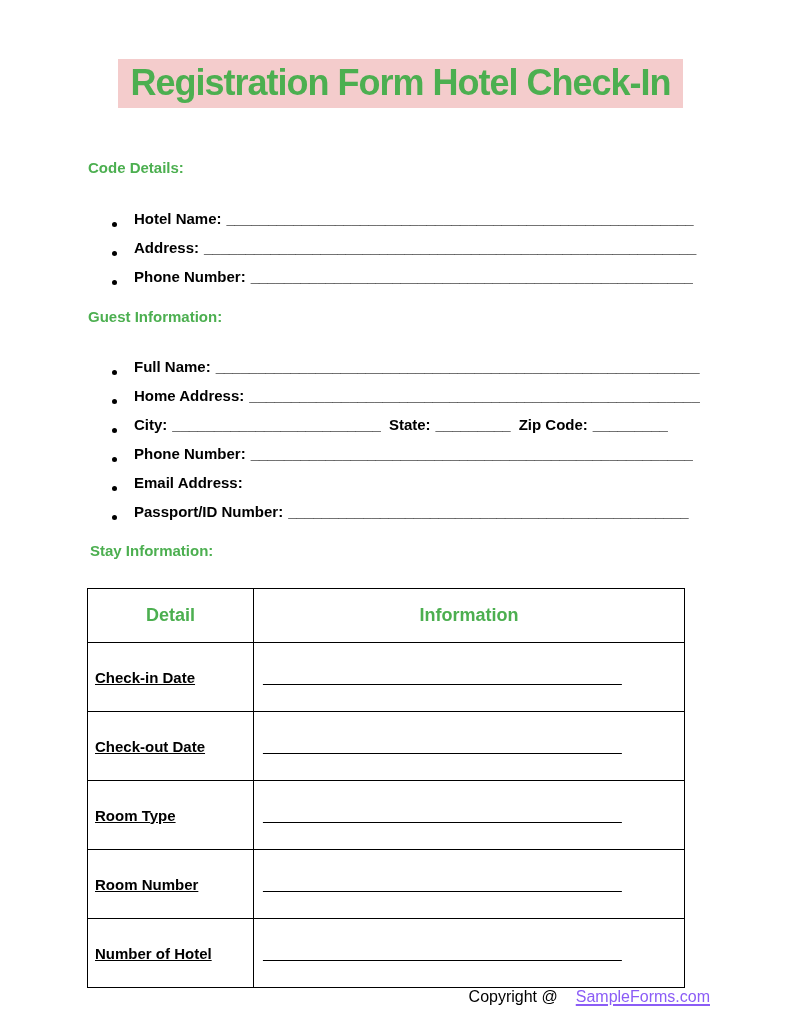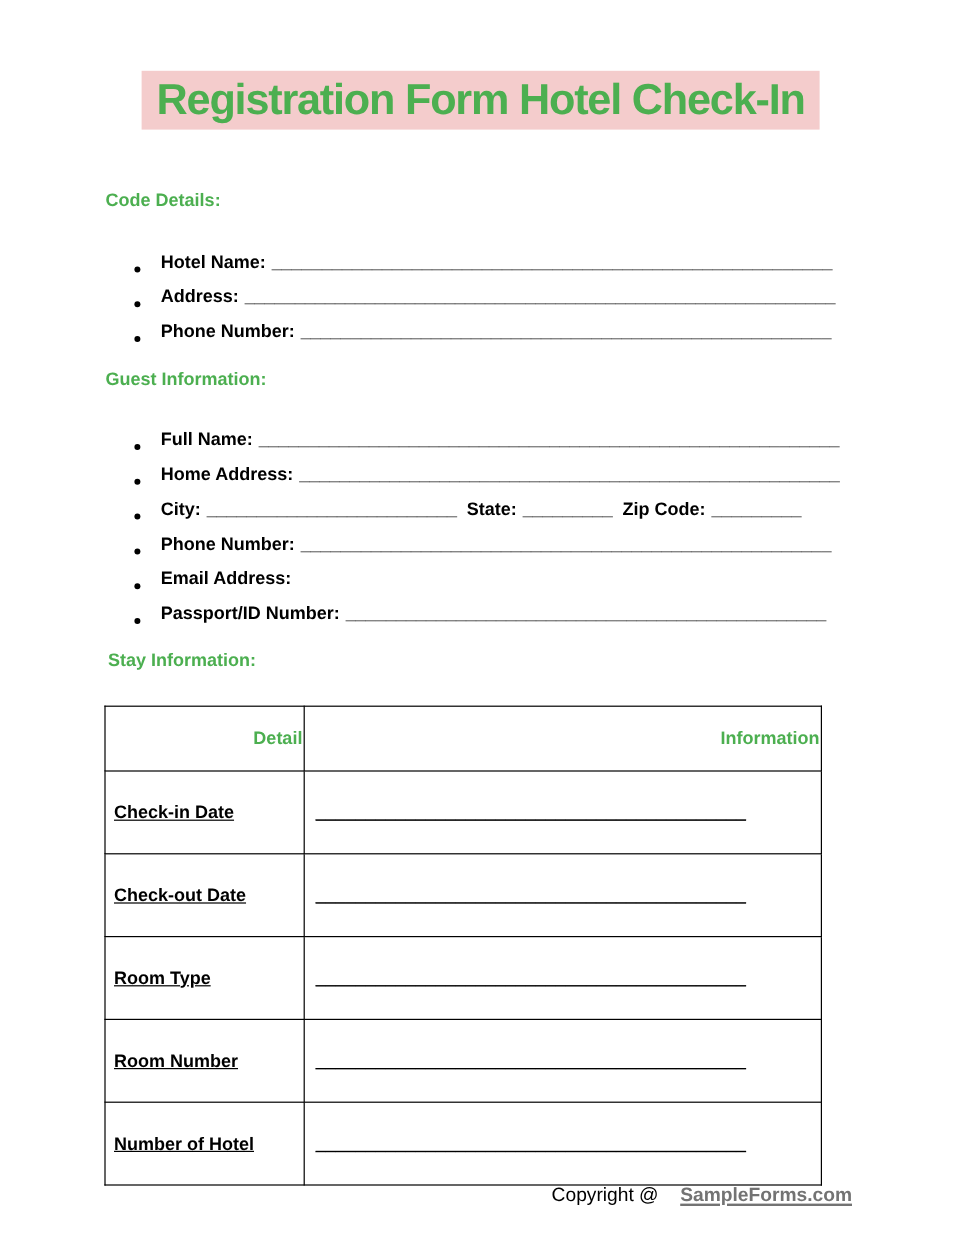--- a/index.html
+++ b/index.html
@@ -52,32 +52,32 @@
   .stay-table{
     position:absolute;left:87px;top:588px;width:597px;
     border-collapse:collapse;table-layout:fixed;
   }
   .stay-table col.c-detail{width:166px;}
   .stay-table col.c-info{width:431px;}
   .stay-table th,.stay-table td{border:1px solid #000;vertical-align:middle;}
   .stay-table thead tr{height:54px;}
   .stay-table tbody tr{height:69px;text-decoration:underline;}
   .stay-table th{
-    color:#4caf50;font-weight:bold;font-size:15px;text-align:right;
+    color:#4caf50;font-weight:bold;font-size:18px;text-align:center;
   }
   td.cell-detail{font-weight:bold;font-size:15px;padding-left:7px;}
   td.cell-info{font-weight:bold;font-size:15px;padding-left:9px;white-space:nowrap;overflow:hidden;}
   
   .footer{
     position:absolute;top:988px;right:91px;
     font-size:16px;display:flex;align-items:baseline;white-space:nowrap;
   }
   .footer-prefix{color:#000000;margin-right:18px;text-align:center;}
   .footer-link{
-    color:#737373;font-weight:bold;
+    color:#8b5cf6;font-weight:normal;
     text-decoration:underline;
     text-decoration-thickness:2px;
     text-underline-offset:2px;
     cursor:pointer;
     text-align:right;
   }
 </style>
 </head>
 <body>
 

